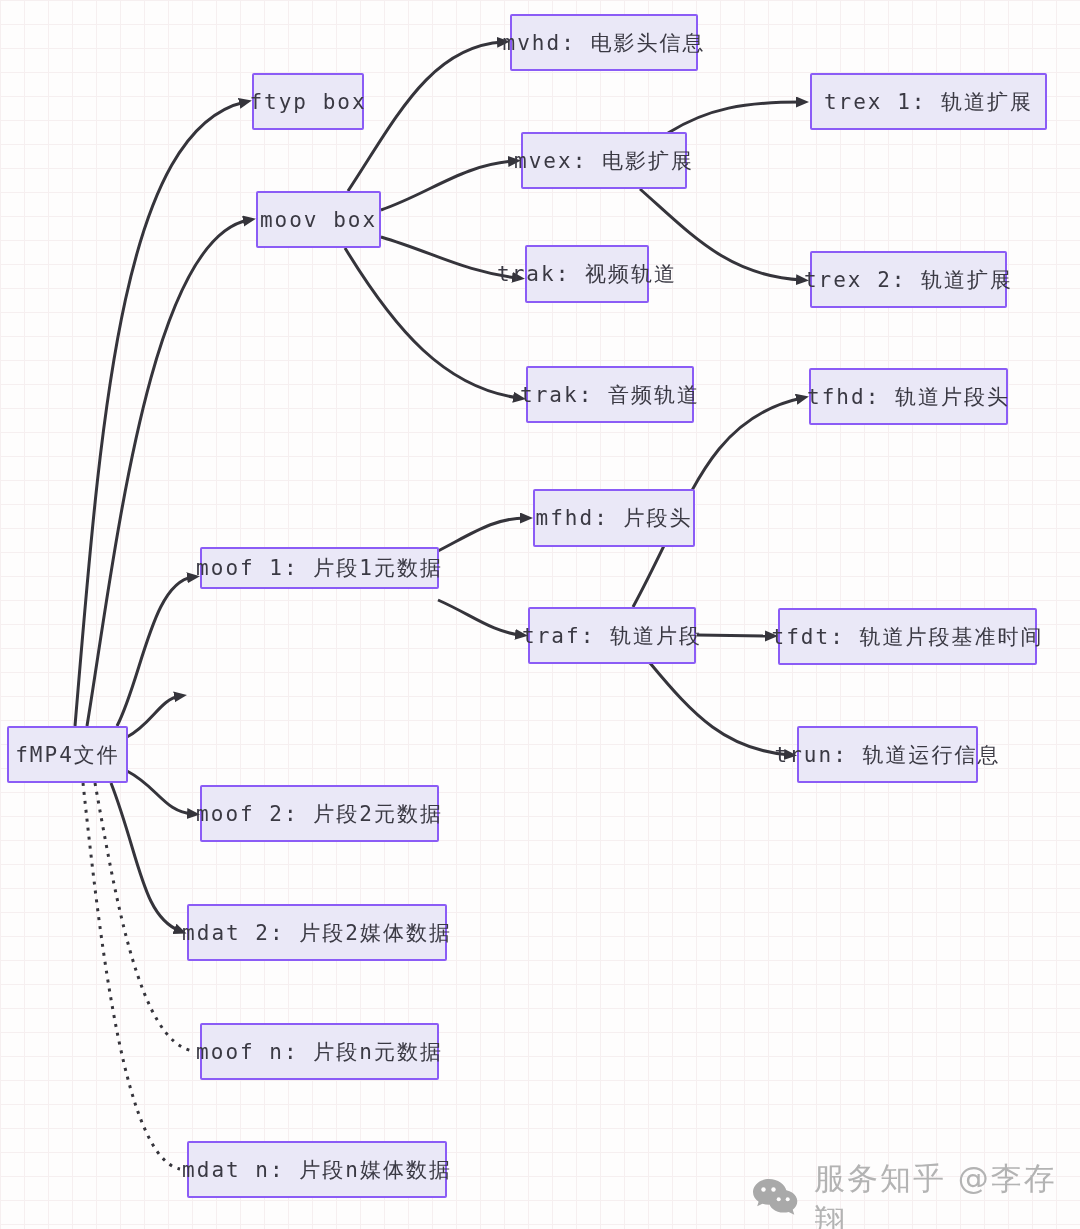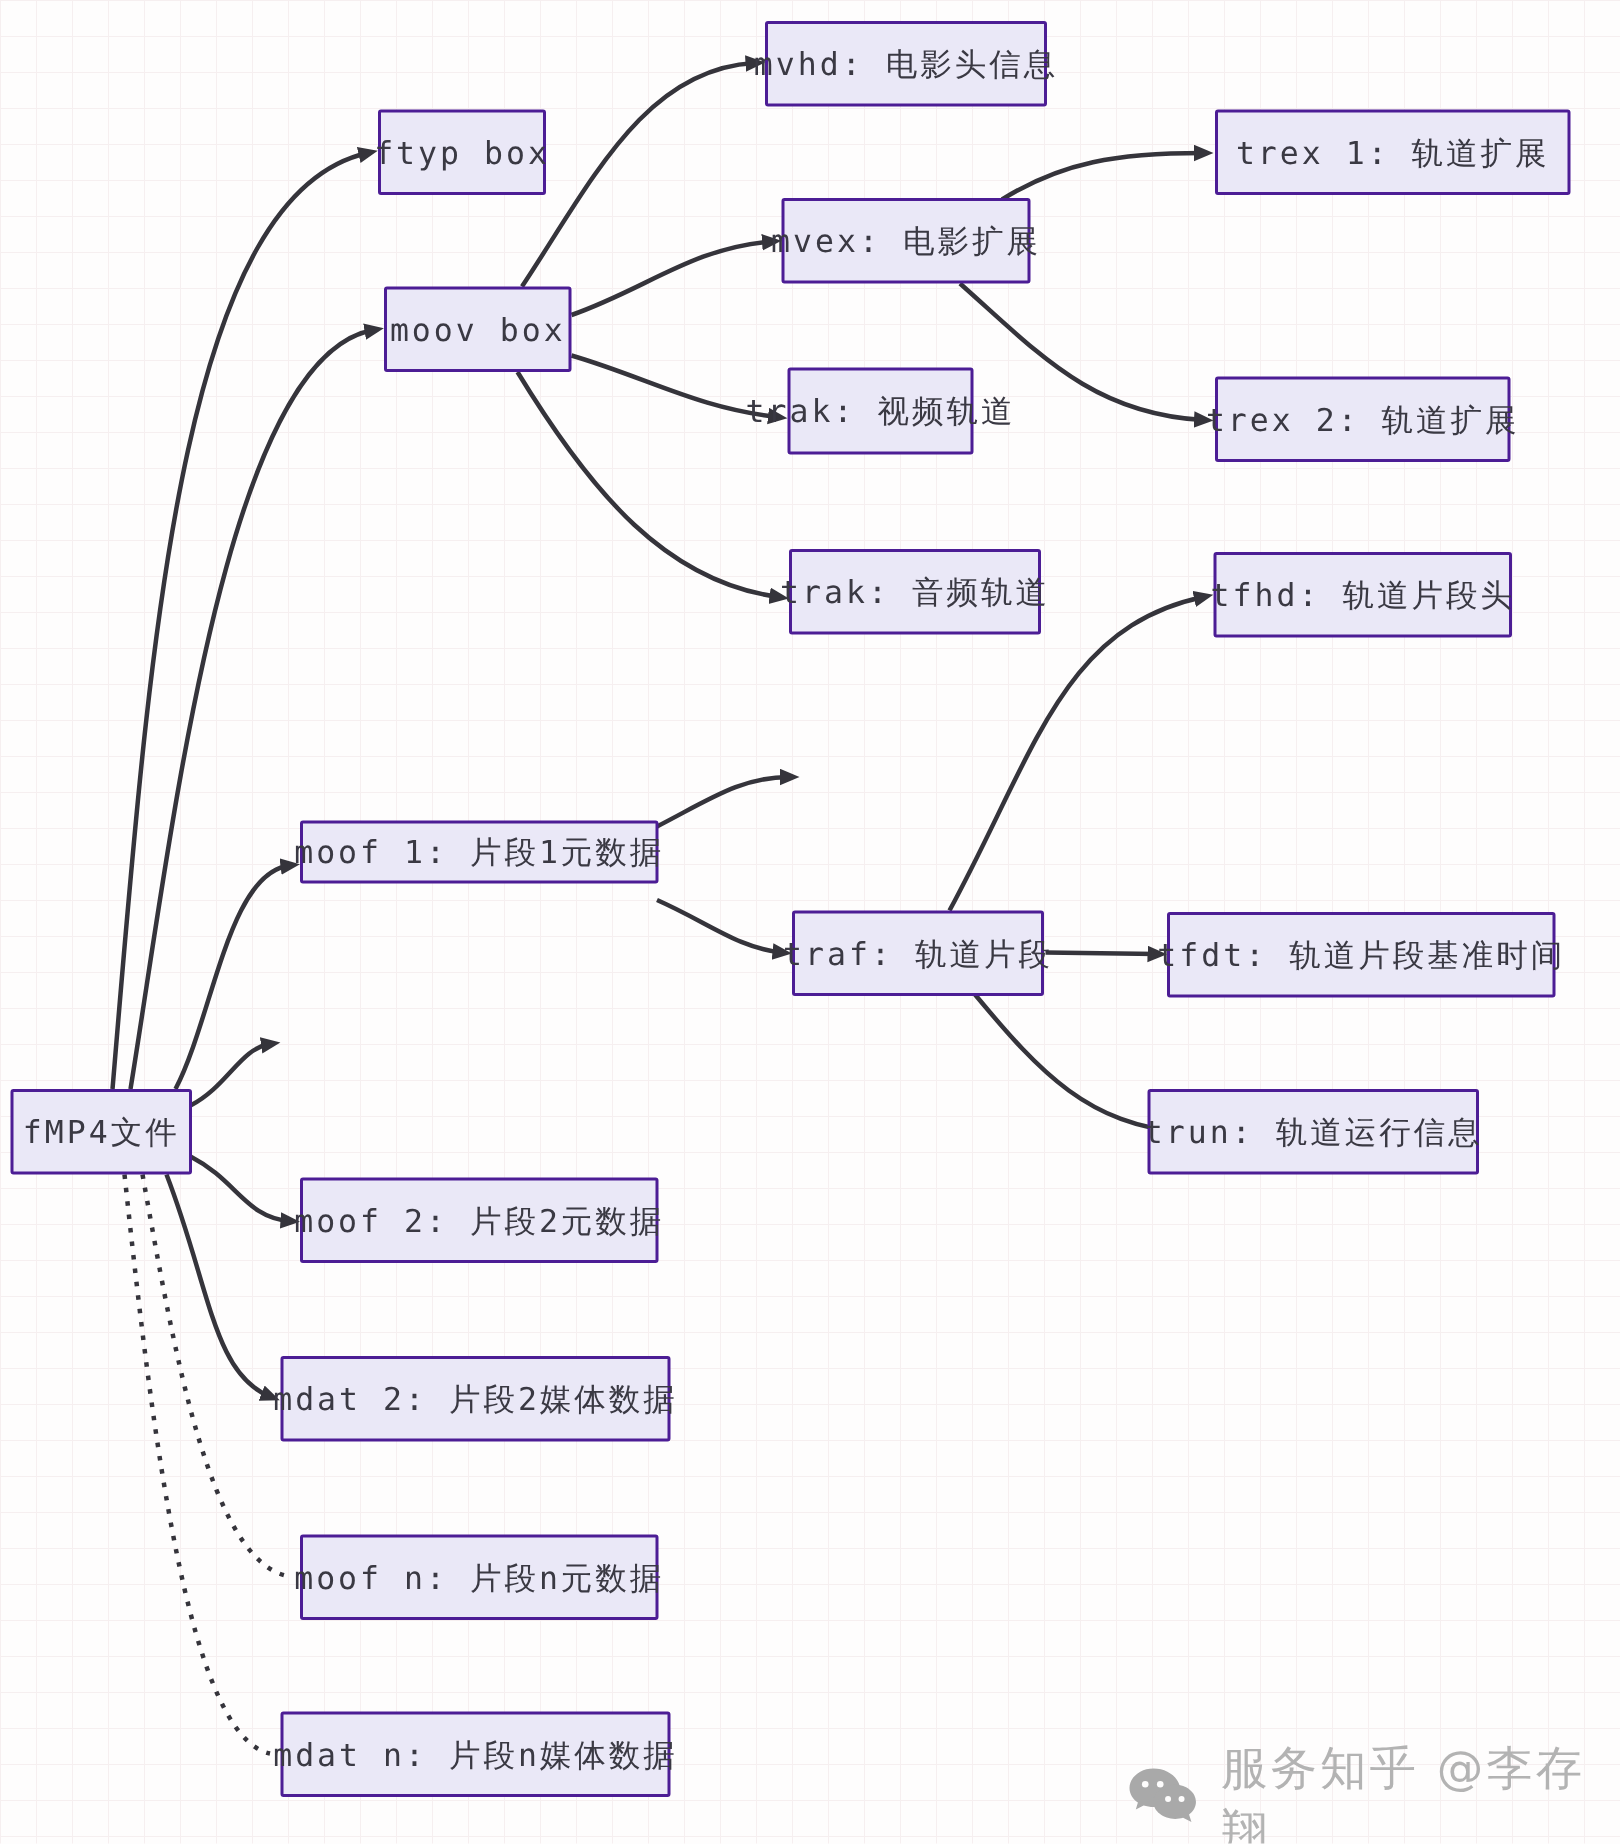--- a/index.html
+++ b/index.html
@@ -14,21 +14,21 @@
     background-size:24px 24px;
     font-family:"DejaVu Sans Mono","DejaVu Sans",monospace;
   }
   .canvas{position:absolute;inset:0;}
   svg.edge-layer{position:absolute;left:0;top:0;width:1080px;height:1229px;}
   .edge{fill:none;stroke:#35343b;stroke-width:3;}
   .edge.dotted{stroke-dasharray:3 6;}
   .node{
     position:absolute;
     background:#eae8f7;
-    border:2px solid #4c1d95;
+    border:2px solid #8b5cf6;
     border-radius:2px;
     box-sizing:border-box;
     display:flex;align-items:center;justify-content:center;
     color:#3a3943;
     font-size:21px;
     letter-spacing:2px;
     white-space:nowrap;
     z-index:2;
   }
   .watermark{
@@ -78,24 +78,25 @@
   <div class="node" style="left:7px;top:726px;width:121px;height:57px">fMP4文件</div>
   <div class="node" style="left:252px;top:73px;width:112px;height:57px">ftyp box</div>
   <div class="node" style="left:256px;top:191px;width:125px;height:57px">moov box</div>
   <div class="node" style="left:510px;top:14px;width:188px;height:57px">mvhd: 电影头信息</div>
   <div class="node" style="left:521px;top:132px;width:166px;height:57px">mvex: 电影扩展</div>
   <div class="node" style="left:810px;top:73px;width:237px;height:57px">trex 1: 轨道扩展</div>
   <div class="node" style="left:810px;top:251px;width:197px;height:57px">trex 2: 轨道扩展</div>
   <div class="node" style="left:525px;top:245px;width:124px;height:58px">trak: 视频轨道</div>
   <div class="node" style="left:526px;top:366px;width:168px;height:57px">trak: 音频轨道</div>
   <div class="node" style="left:809px;top:368px;width:199px;height:57px">tfhd: 轨道片段头</div>
+  <div class="node" style="left:533px;top:489px;width:162px;height:58px">mfhd: 片段头</div>
   <div class="node" style="left:200px;top:547px;width:239px;height:42px">moof 1: 片段1元数据</div>
   <div class="node" style="left:528px;top:607px;width:168px;height:57px">traf: 轨道片段</div>
   <div class="node" style="left:778px;top:608px;width:259px;height:57px">tfdt: 轨道片段基准时间</div>
-  <div class="node" style="left:765px;top:726px;width:221px;height:57px">trun: 轨道运行信息</div>
+  <div class="node" style="left:797px;top:726px;width:181px;height:57px">trun: 轨道运行信息</div>
   <div class="node" style="left:200px;top:785px;width:239px;height:57px">moof 2: 片段2元数据</div>
   <div class="node" style="left:187px;top:904px;width:260px;height:57px">mdat 2: 片段2媒体数据</div>
   <div class="node" style="left:200px;top:1023px;width:239px;height:57px">moof n: 片段n元数据</div>
   <div class="node" style="left:187px;top:1141px;width:260px;height:57px">mdat n: 片段n媒体数据</div>
 
   <div class="watermark">
     <svg class="wechat-icon" viewBox="0 0 52 46">
       <g fill="#a9a9a9">
         <path d="M17 2 C8 2 1 8 1 15 c0 4 2.2 7.4 5.6 9.7 l-1.4 4.6 5.2-2.6 c2 .6 4.3 1 6.6 1 .5 0 1 0 1.5-.1 C19.7 30.8 25 34.6 31.5 34.6 c1.9 0 3.7-.3 5.3-.8 l4.4 2.2-1.2-3.9 c2.9-1.9 4.7-4.8 4.7-8.1 0-5.1-4.4-9.3-10.2-10.1 C33.1 7.3 25.8 2 17 2 Z"></path>
       </g>

